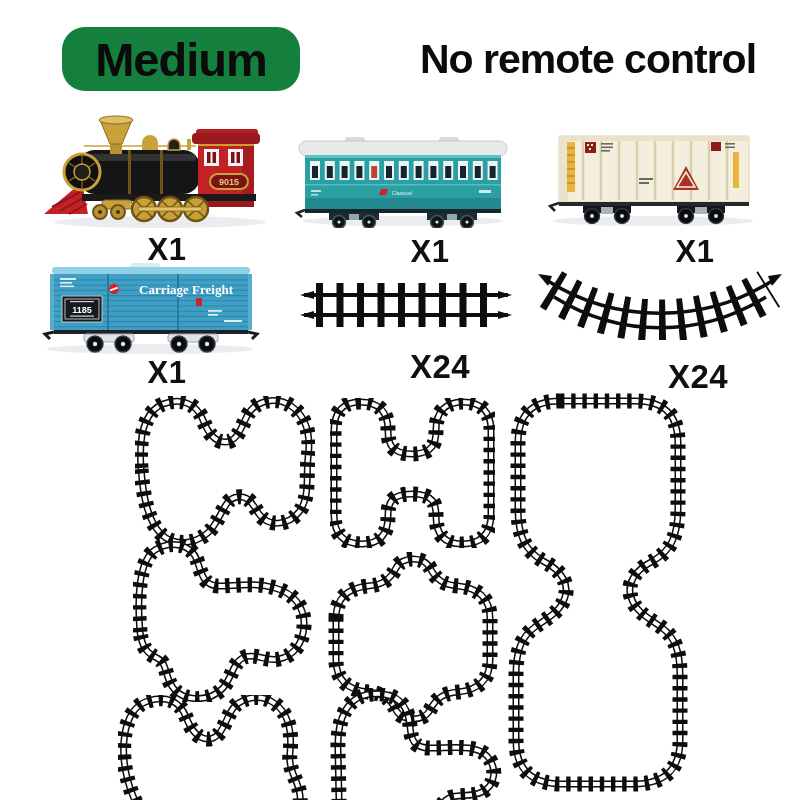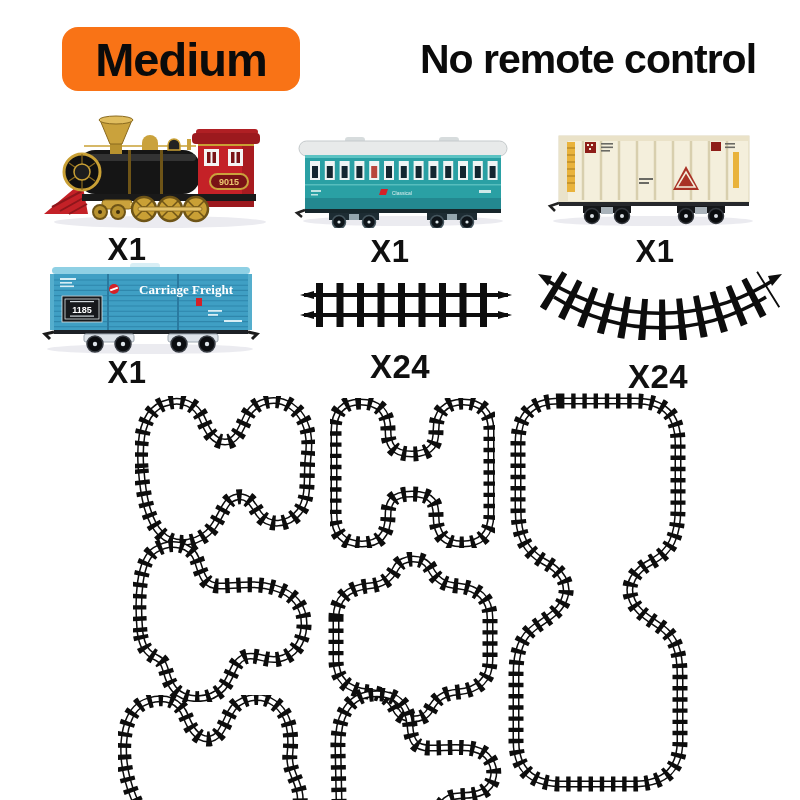--- a/index.html
+++ b/index.html
@@ -1,25 +1,25 @@
 <!DOCTYPE html>
 <html><head>
 <meta charset="utf-8">
 <style>
   html,body{margin:0;padding:0;background:#fff;}
   #canvas{position:relative;width:800px;height:800px;background:#ffffff;overflow:hidden;
           font-family:"Liberation Sans",sans-serif;}
-  .badge{position:absolute;left:62px;top:27px;width:238px;height:64px;border-radius:16px;
-         background:#f97316;color:#0b0b0b;font-size:47px;font-weight:700;
+  .badge{position:absolute;left:62px;top:27px;width:238px;height:64px;border-radius:23px;
+         background:#15803d;color:#0b0b0b;font-size:47px;font-weight:700;
          display:flex;align-items:center;justify-content:center;letter-spacing:-1px;}
   .note{position:absolute;left:400px;top:36px;width:376px;text-align:center;
         color:#0b0b0b;font-size:41px;font-weight:700;letter-spacing:-1px;}
   .art{position:absolute;}
   .qty{position:absolute;transform:translateX(-50%);font-size:31px;font-weight:700;color:#101010;
-       letter-spacing:.5px;white-space:nowrap;}
+       letter-spacing:.5px;white-space:nowrap;margin-left:40px;}
   
   .rk{fill:none;stroke:#0d0d0d;stroke-width:7;}
   .rw{fill:none;stroke:#ffffff;stroke-width:4;}
   .tt{fill:none;stroke:#0d0d0d;stroke-width:15;stroke-dasharray:4.4 6.8;}
   text{font-family:"Liberation Sans",sans-serif;}
   .serif{font-family:"Liberation Serif",serif;}
 </style>
 </head>
 <body>
 

